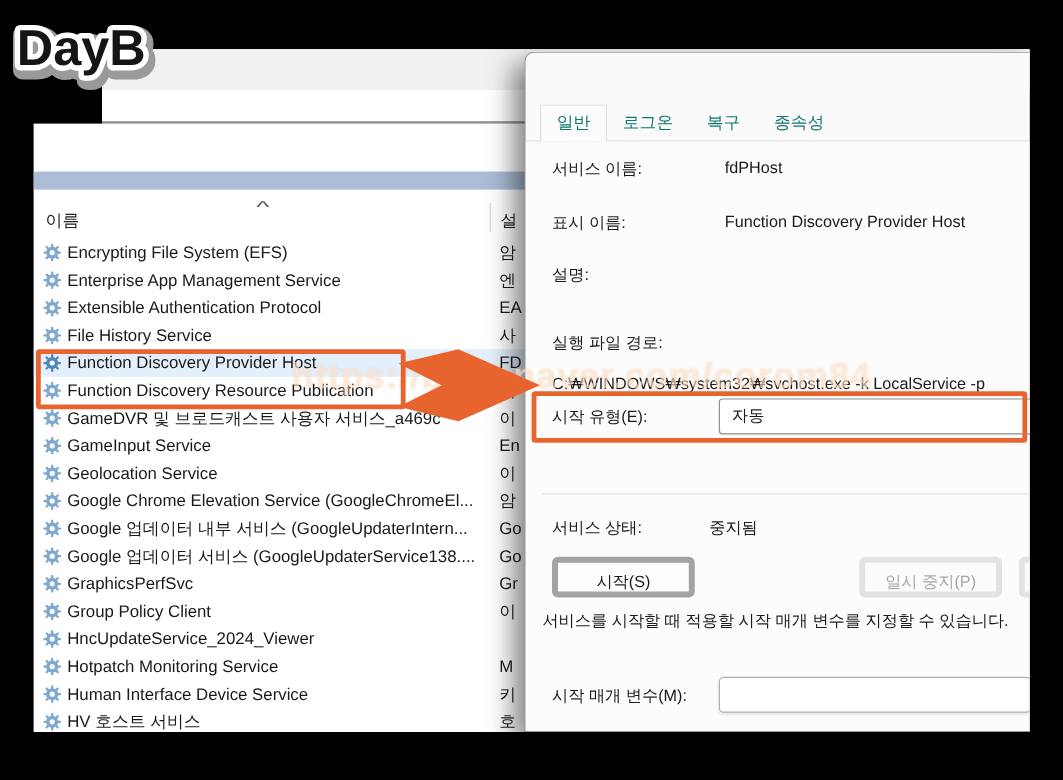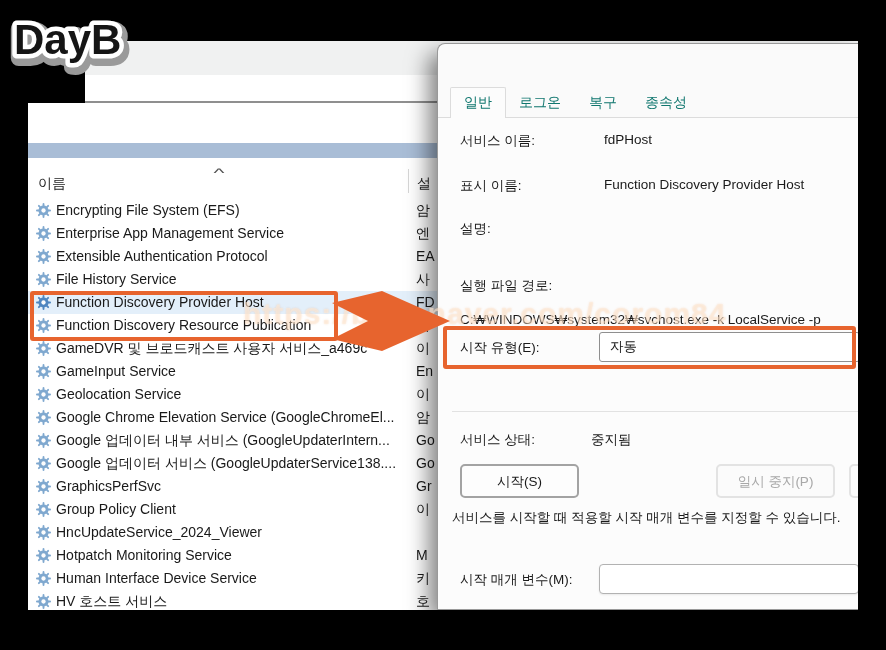--- a/index.html
+++ b/index.html
@@ -37,21 +37,21 @@
   .tab.active { top:0; height:31px; line-height:29px; background:#fcfcfc;
     border:1px solid #dcdcdc; border-bottom:none; border-radius:2px 2px 0 0; }
   .dlg-body { position:absolute; left:0; top:74px; width:100%; bottom:0; background:#fcfcfc; }
   .lbl { position:absolute; font-size:13.5px; white-space:nowrap; color:#1a1a1a; }
   .val { position:absolute; font-size:13.5px; white-space:nowrap; color:#1a1a1a; }
   .desc-box { position:absolute; left:161px; top:86px; width:260px; height:63px; background:#fff;
     border:1px solid #7f7f7f; padding:1px 7px; font-size:13.5px; line-height:20px; overflow:hidden; white-space:nowrap; }
   .combo { position:absolute; left:161px; top:214px; width:261px; height:30px; background:#fff;
     border:1px solid #8f8f8f; border-radius:3px; font-size:13.5px; line-height:28px; padding-left:10px; }
   .sep { position:absolute; left:14px; top:293px; width:407px; height:1px; background:#e2e2e2; }
-  .btn { position:absolute; top:346px; height:34px; border:2px solid #a3a3a3; border-radius:5px;
+  .btn { position:absolute; top:346px; height:34px; border:5px solid #a3a3a3; border-radius:5px;
     background:#fdfdfd; font-size:13.5px; text-align:center; line-height:32px; color:#1a1a1a;
     font-family:"Liberation Sans", sans-serif; }
   .btn:disabled, .btn.disabled { color:#a8a8a8; background:#fbfbfb; border-color:#e3e3e3; }
   .hint { position:absolute; left:14px; top:391px; width:407px; font-size:13.5px; white-space:nowrap; overflow:hidden; }
   .param-input { position:absolute; left:161px; top:446px; width:260px; height:30px; background:#fff;
     border:1px solid #b2b2b2; border-radius:4px; box-shadow:0 1px 2px rgba(0,0,0,0.08);
     font-size:13.5px; padding:0 8px; font-family:"Liberation Sans", sans-serif; }
 
   
   .wm { position:absolute; left:243px; top:297px; z-index:5; font-size:30px; font-weight:bold;

